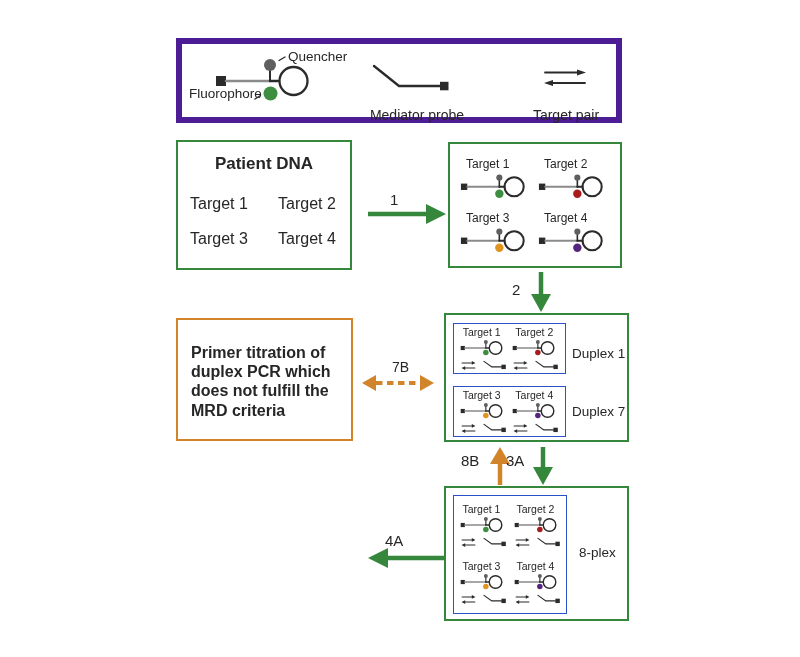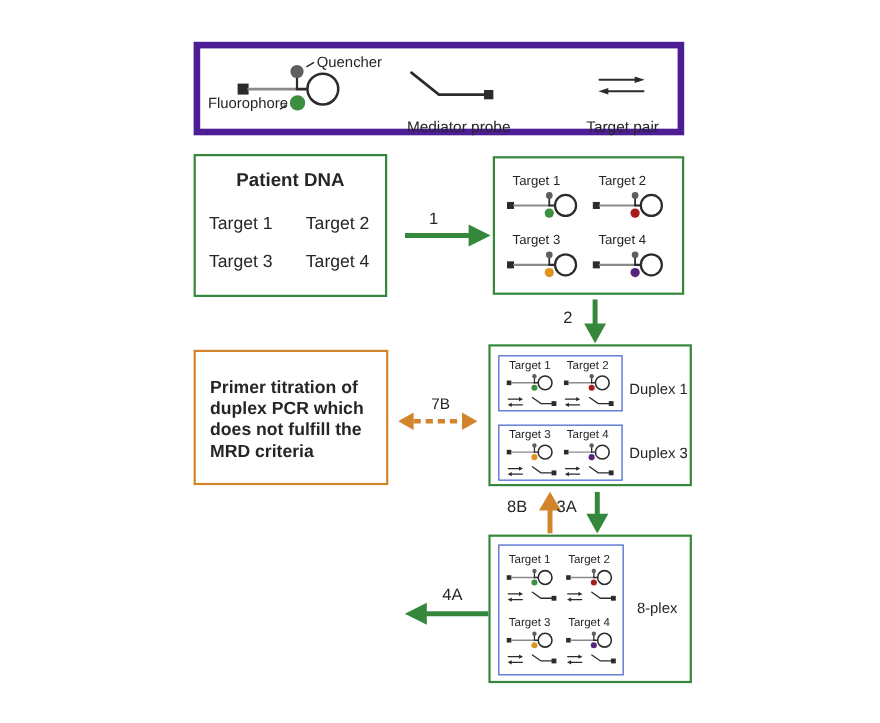--- a/index.html
+++ b/index.html
@@ -259,36 +259,36 @@
               <path class="sq" d="M4.4,6.7 L0.4,8.8 L4.4,10.9 Z"></path>
             </svg>
             <svg width="24" height="11" viewBox="0 0 26 12">
               <polyline class="ink" points="1,1.5 9.5,7.5 20,7.5" stroke-width="1.3"></polyline>
               <rect class="sq" x="20" y="5.1" width="4.8" height="4.8"></rect>
             </svg>
           </div>
         </div>
       </div>
     </div>
-    <span class="glbl" style="left:126px;top:89px;">Duplex 3</span>
+    <span class="glbl" style="left:126px;top:89px;">Duplex 7</span>
   </div>
 
   <span class="step-label" style="left:461px;top:452px;">8B</span>
   <svg class="abs" style="left:489px;top:447px;" width="22" height="38" viewBox="0 0 22 38">
     <polygon class="oaf" points="11,0 1,17 21,17"></polygon>
     <line class="oa" x1="11" y1="15" x2="11" y2="38" stroke-width="4.5"></line>
   </svg>
   <span class="step-label" style="left:506px;top:452px;">3A</span>
   <svg class="abs" style="left:532px;top:447px;" width="22" height="38" viewBox="0 0 22 38">
     <line class="ga" x1="11" y1="0" x2="11" y2="22" stroke-width="4.5"></line>
     <polygon class="gaf" points="1,20 21,20 11,38"></polygon>
   </svg>
 
 
-  <span class="step-label" style="left:402px;top:532px;">4A</span>
+  <span class="step-label" style="left:385px;top:532px;">4A</span>
   <svg class="abs" style="left:366px;top:547px;" width="82" height="22" viewBox="0 0 82 22">
     <line class="ga" x1="20" y1="11" x2="82" y2="11" stroke-width="4.5"></line>
     <polygon class="gaf" points="22,1 2,11 22,21"></polygon>
   </svg>
 
   <div class="box green-box" style="left:444px;top:486px;width:185px;height:135px;">
     <div class="blue-box" style="left:7px;top:7px;width:114px;height:119px;">
       <div class="fxgrid">
         <div class="unit">
           <div class="ulbl">Target 1</div>

